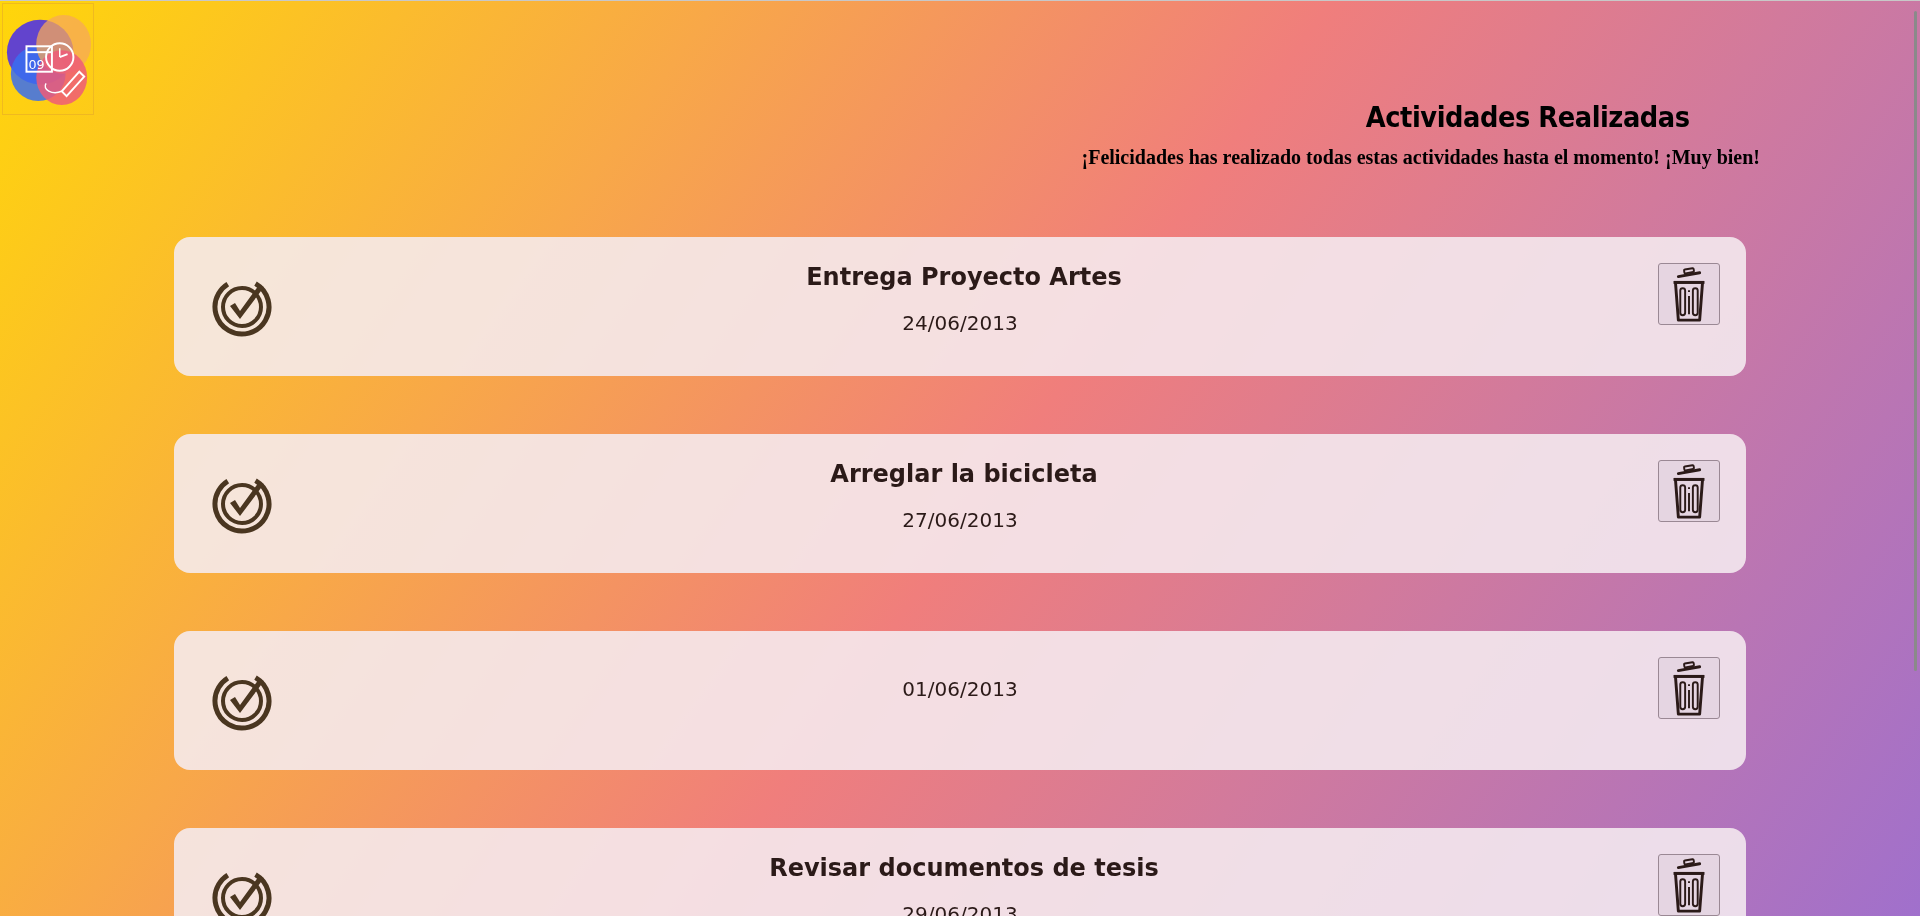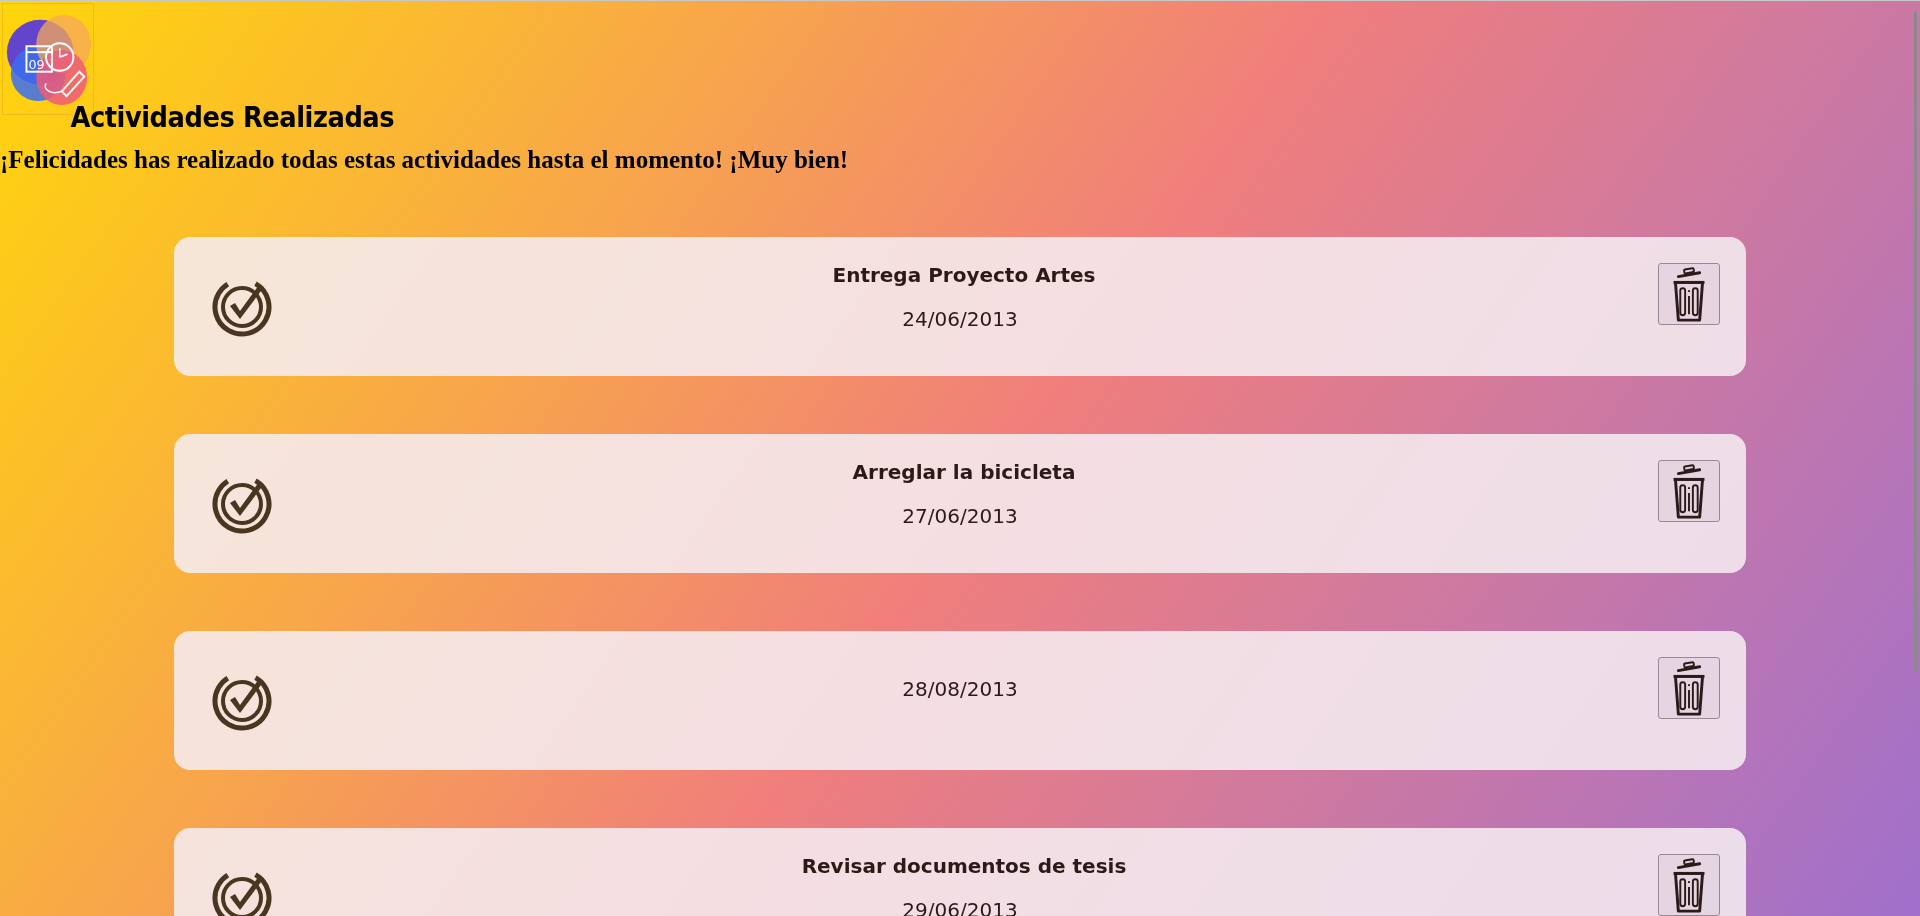--- a/index.html
+++ b/index.html
@@ -17,36 +17,36 @@
       position: absolute;
       left: 2px; top: 2px;
       width: 92px; height: 112px;
       border: 1px solid rgba(230,170,40,0.6);
       box-sizing: border-box;
     }
     .logo svg { width: 100%; height: 100%; display: block; }
     .header {
       position: absolute;
       top: 100px; left: 0; width: 1760px;
-      text-align: left;
+      text-align: right;
     }
     .page-title {
       margin: 0;
       font-family: "DejaVu Sans", sans-serif;
       font-weight: bold;
       font-size: 28px;
       color: #000;
       letter-spacing: -0.5px;
       transform: scaleX(0.92);
     }
     .page-subtitle {
       margin: 12px 0 0 0;
       font-family: "Liberation Serif", serif;
       font-weight: bold;
-      font-size: 25px;
+      font-size: 20px;
       color: #000;
     }
     .list {
       position: absolute;
       left: 174px; top: 236px;
       width: 1572px;
     }
     .card {
       position: relative;
       height: 139px;
@@ -62,21 +62,21 @@
     }
     .card .check svg { width: 100%; height: 100%; display: block; }
     .card .info {
       position: absolute;
       left: 0; right: 0; top: 26px;
       text-align: center;
     }
     .card .name {
       font-family: "DejaVu Sans", sans-serif;
       font-weight: bold;
-      font-size: 20px;
+      font-size: 24px;
       color: #2b1a18;
       margin: 0;
       padding-left: 8px;
     }
     .card .date {
       font-family: "DejaVu Sans", sans-serif;
       font-size: 20px;
       color: #2b1a18;
       margin-top: 20px;
     }
@@ -181,21 +181,21 @@
 
   <div class="card">
     <div class="check">
       <svg viewBox="0 0 62 62">
         <circle cx="30" cy="32" r="27" fill="none" stroke="#4a3620" stroke-width="5" stroke-dasharray="140 30" transform="rotate(-60 30 32)"></circle>
         <circle cx="30" cy="32" r="19" fill="none" stroke="#4a3620" stroke-width="4"></circle>
         <path d="M18 31 L28 44 L52 12 L47 10 L28 36 L23 28 Z" fill="#4a3620"></path>
       </svg>
     </div>
     <div class="info">
-      <div class="date">28/08/2013</div>
+      <div class="date">01/06/2013</div>
     </div>
     <button class="trash">
       <svg viewBox="0 0 62 62">
         <path d="M20 13 L42 9" stroke="#2b1a18" stroke-width="3" stroke-linecap="round"></path>
         <rect x="26" y="5" width="10" height="4" rx="1" fill="none" stroke="#2b1a18" stroke-width="2" transform="rotate(-10 31 7)"></rect>
         <path d="M17 19 H45 L42 58 H20 Z" fill="none" stroke="#2b1a18" stroke-width="3" stroke-linejoin="round"></path>
         <line x1="15" y1="19" x2="47" y2="19" stroke="#2b1a18" stroke-width="3"></line>
         <rect x="22" y="25" width="5" height="28" rx="2.5" fill="none" stroke="#2b1a18" stroke-width="2"></rect>
         <rect x="35" y="25" width="5" height="28" rx="2.5" fill="none" stroke="#2b1a18" stroke-width="2"></rect>
         <line x1="31" y1="27" x2="31" y2="29" stroke="#2b1a18" stroke-width="2"></line>

